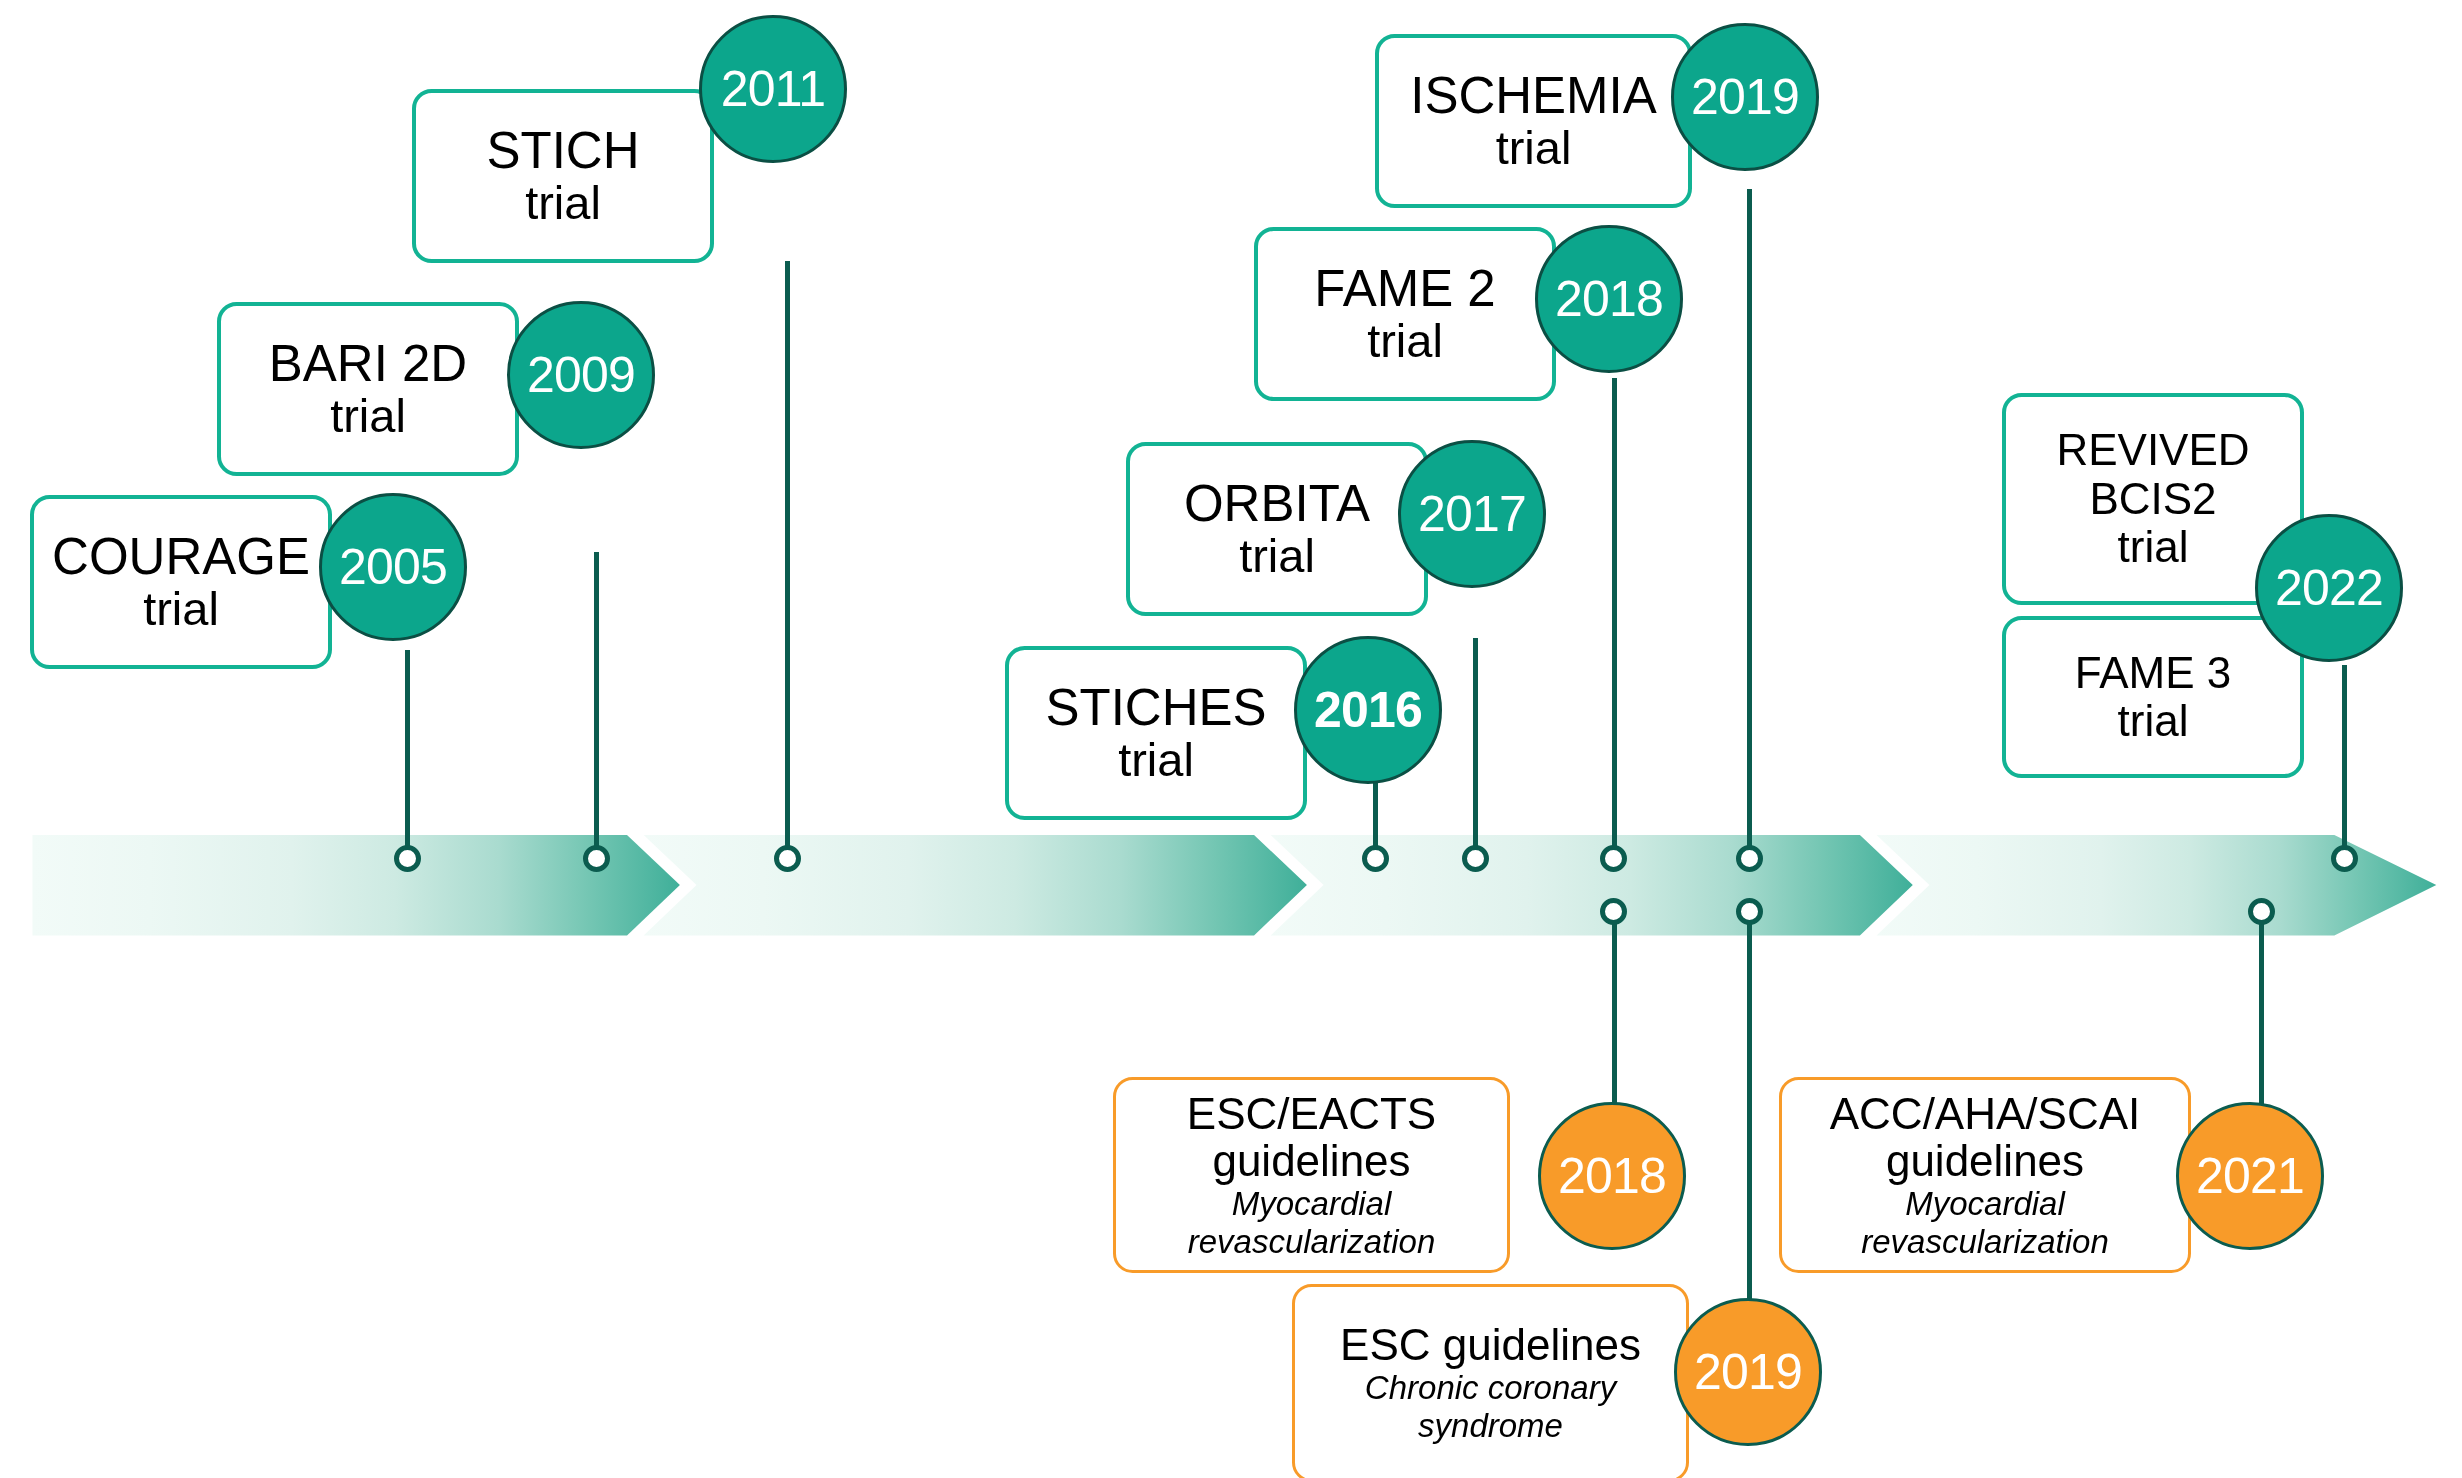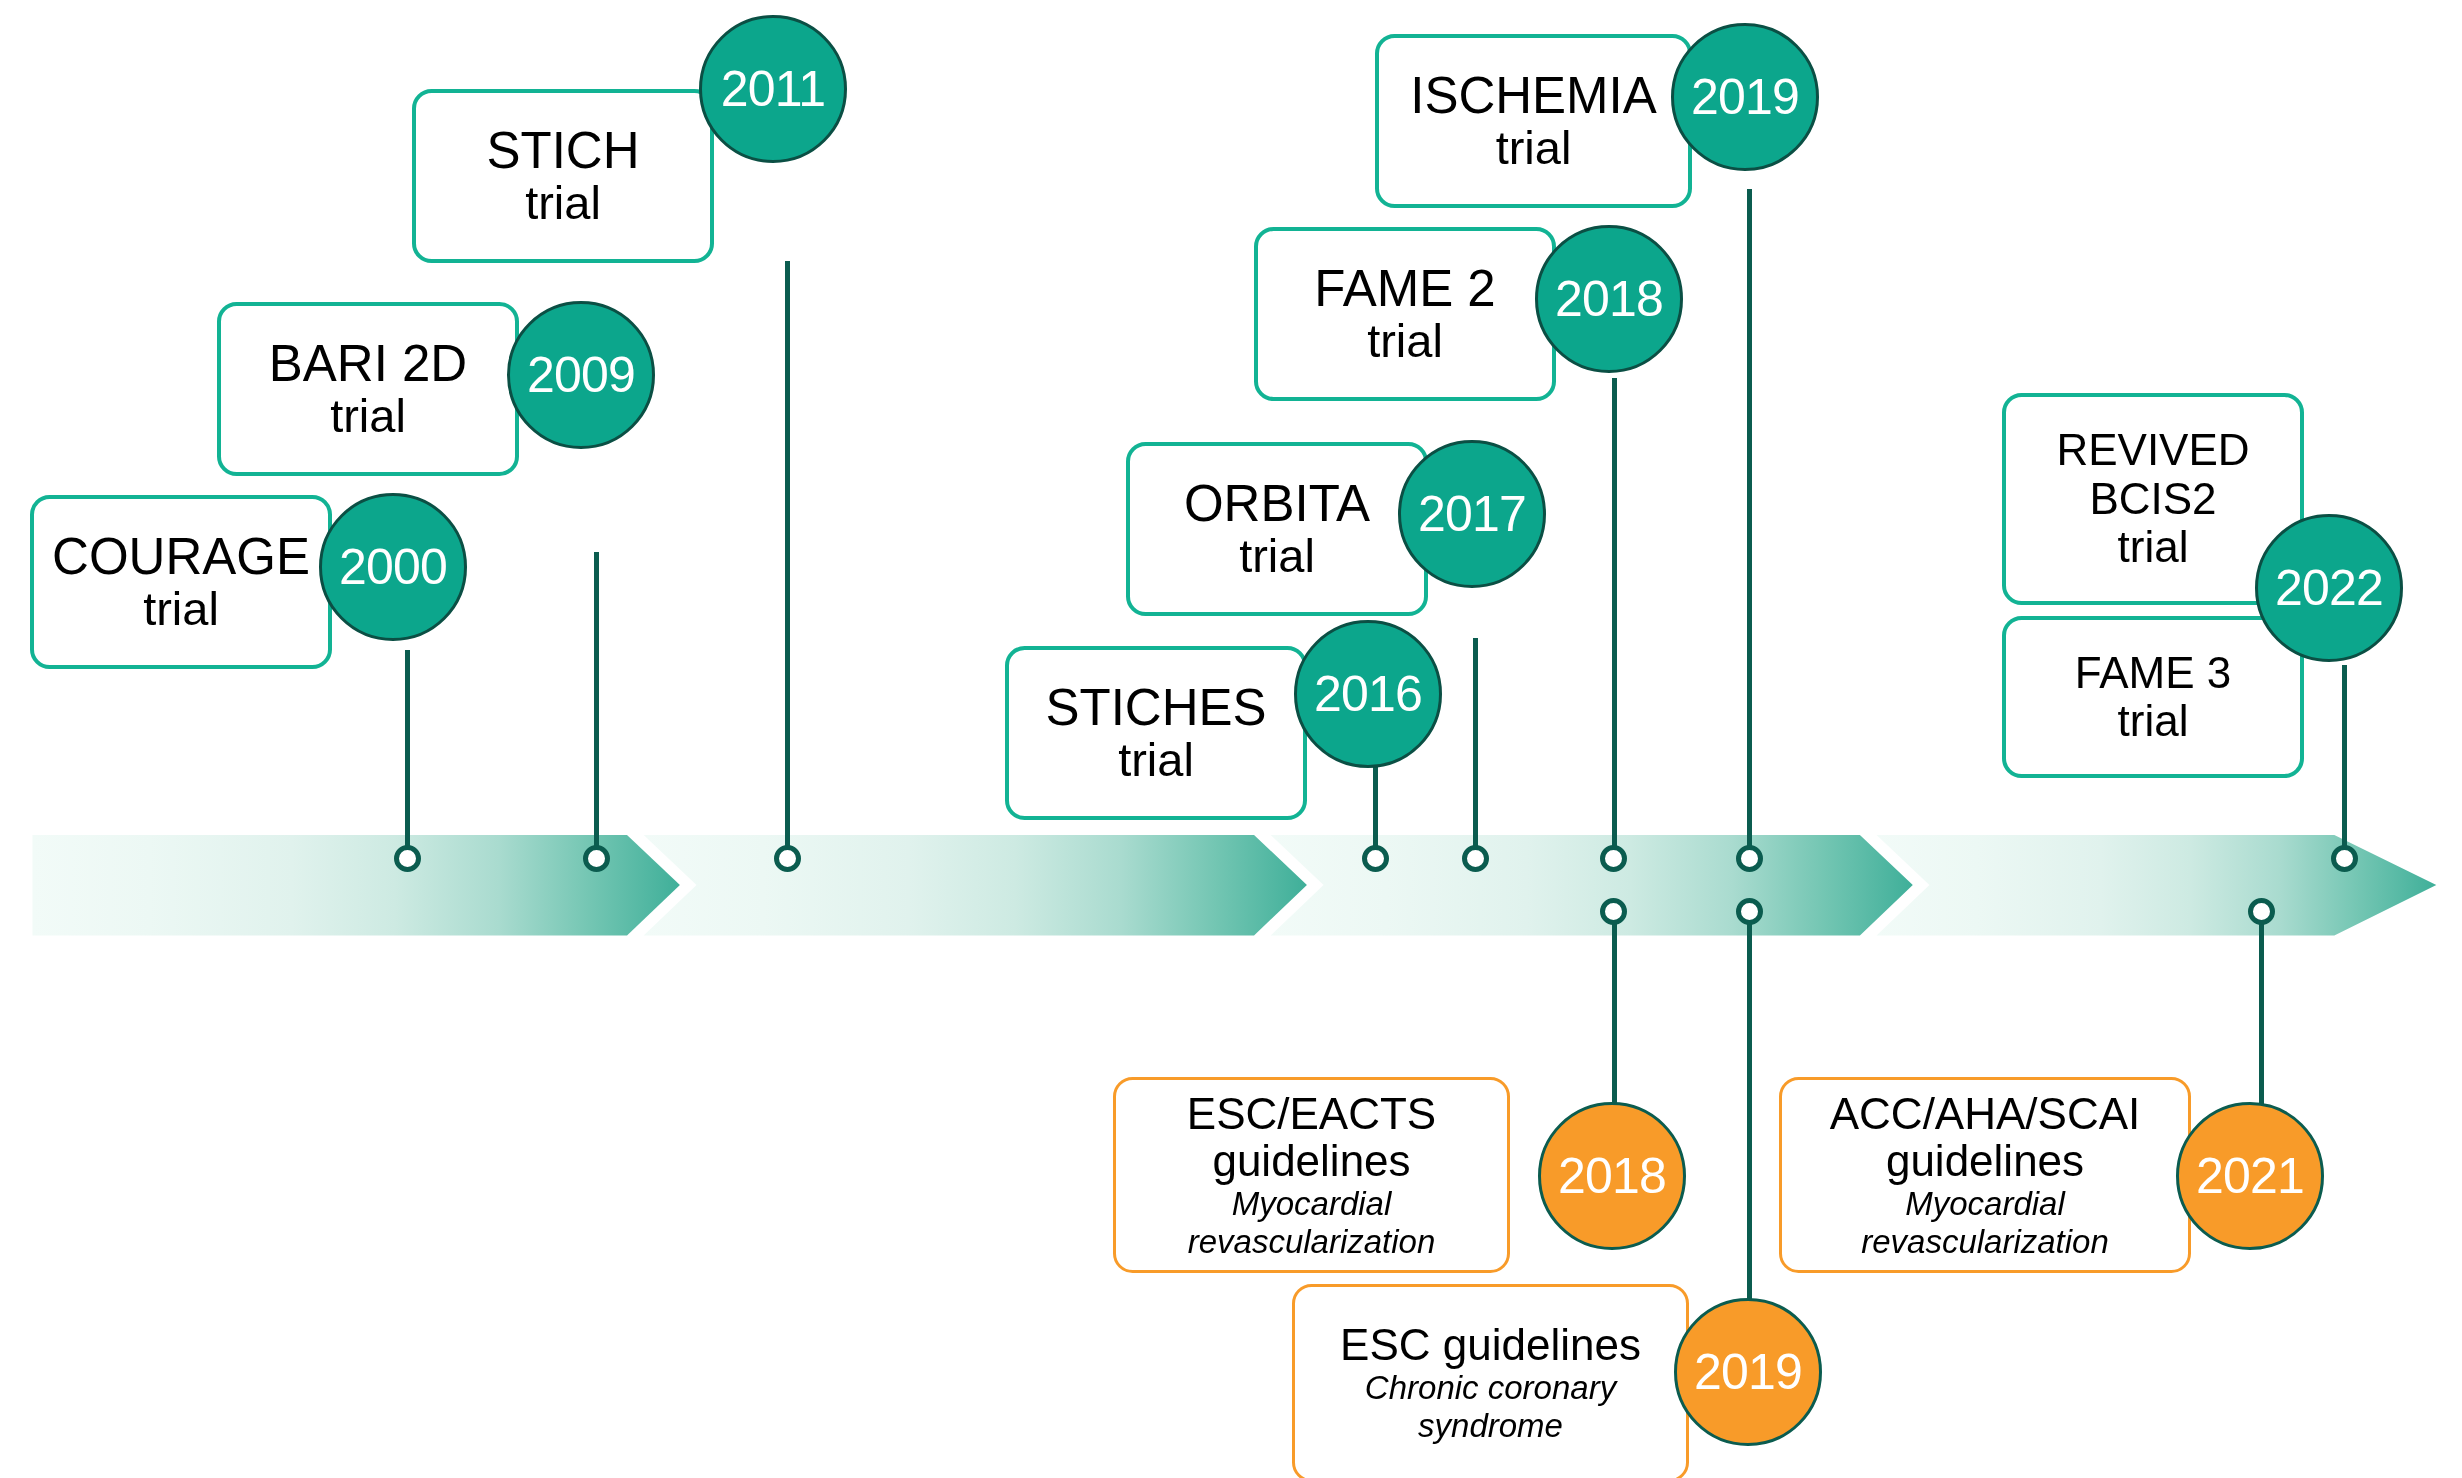--- a/index.html
+++ b/index.html
@@ -106,21 +106,21 @@
 
   <div class="node" style="left:1600px; top:898px;"></div>
   <div class="node" style="left:1736px; top:898px;"></div>
   <div class="node" style="left:2248px; top:898px;"></div>
 
   <div class="card" style="left:30px; top:495px; width:302px; height:174px;">
     <div class="l1">COURAGE</div>
     <div class="l2">trial</div>
   </div>
   <div class="bubble teal" style="left:319px; top:493px; width:148px; height:148px;">
-    <span>2000</span>
+    <span>2005</span>
   </div>
 
   <div class="card" style="left:217px; top:302px; width:302px; height:174px;">
     <div class="l1">BARI 2D</div>
     <div class="l2">trial</div>
   </div>
   <div class="bubble teal" style="left:507px; top:301px; width:148px; height:148px;">
     <span>2009</span>
   </div>
 
@@ -129,21 +129,21 @@
     <div class="l2">trial</div>
   </div>
   <div class="bubble teal" style="left:699px; top:15px; width:148px; height:148px;">
     <span>2011</span>
   </div>
 
   <div class="card" style="left:1005px; top:646px; width:302px; height:174px;">
     <div class="l1">STICHES</div>
     <div class="l2">trial</div>
   </div>
-  <div class="bubble teal" style="left:1294px; top:620px; width:148px; height:148px;">
+  <div class="bubble teal" style="left:1294px; top:636px; width:148px; height:148px;font-weight:bold;">
     <span>2016</span>
   </div>
 
   <div class="card" style="left:1126px; top:442px; width:302px; height:174px;">
     <div class="l1">ORBITA</div>
     <div class="l2">trial</div>
   </div>
   <div class="bubble teal" style="left:1398px; top:440px; width:148px; height:148px;">
     <span>2017</span>
   </div>

